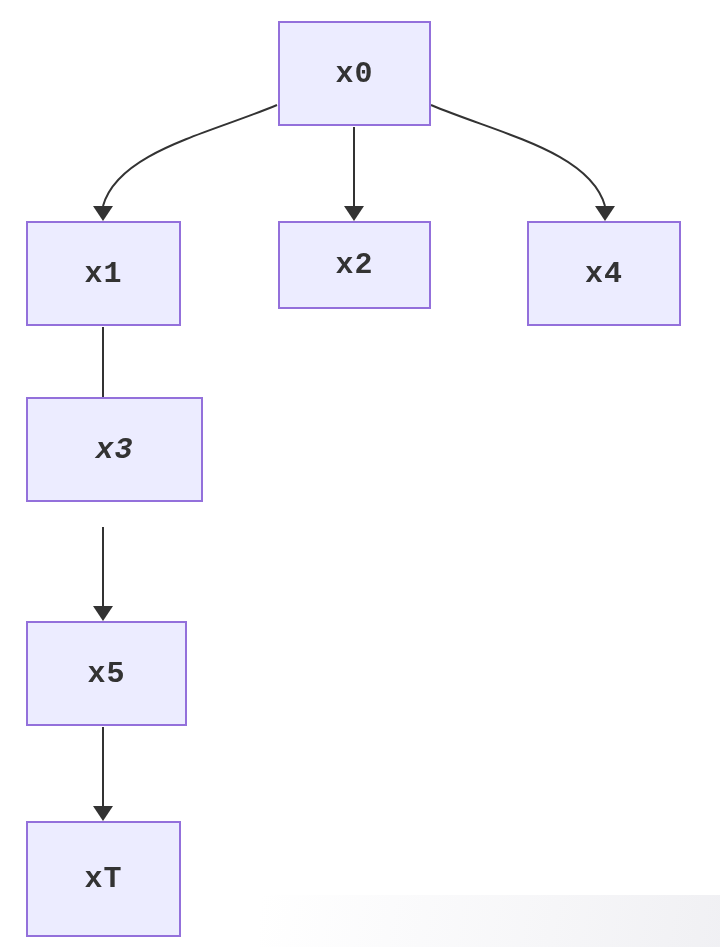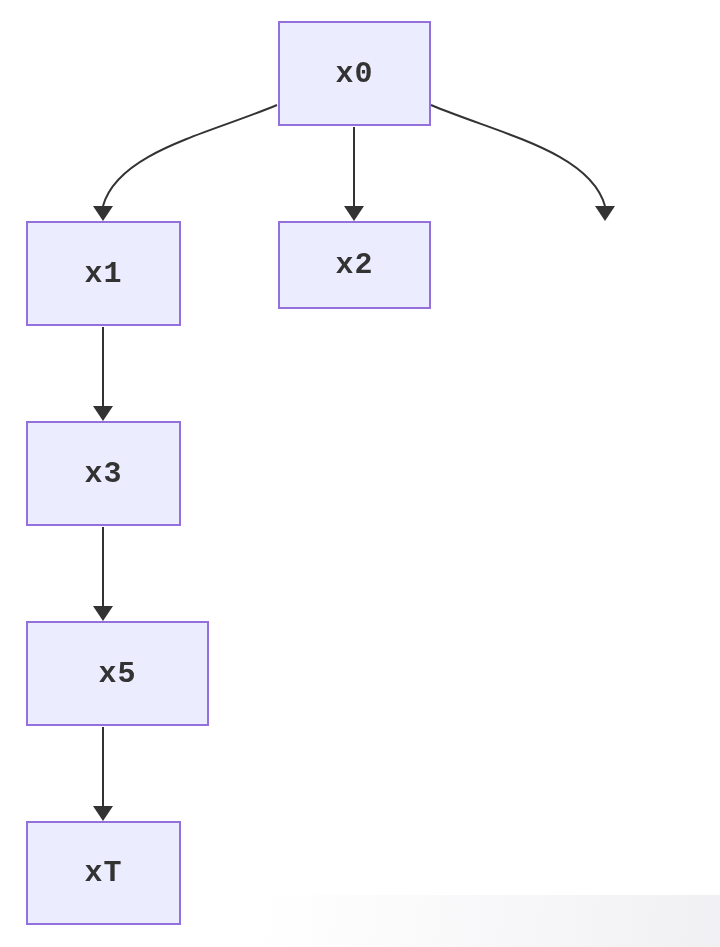--- a/index.html
+++ b/index.html
@@ -46,23 +46,23 @@
     font-weight: 700;
     font-size: 30px;
     color: #333333;
     letter-spacing: 1px;
     user-select: none;
   }
   .n-x0 { left: 278px; top: 21px;  width: 153px; height: 105px; }
   .n-x1 { left: 26px;  top: 221px; width: 155px; height: 105px; justify-content: center; }
   .n-x2 { left: 278px; top: 221px; width: 153px; height: 88px; }
   .n-x4 { left: 527px; top: 221px; width: 154px; height: 105px; }
-  .n-x3 { left: 26px;  top: 421px; width: 155px; height: 105px; }
-  .n-x5 { left: 26px;  top: 621px; width: 183px; height: 105px; align-items: center; }
-  .n-xT { left: 26px;  top: 821px; width: 155px; height: 104px; }
+  .n-x3 { left: 26px;  top: 397px; width: 177px; height: 105px; font-style: italic; }
+  .n-x5 { left: 26px;  top: 621px; width: 161px; height: 105px; align-items: center; }
+  .n-xT { left: 26px;  top: 821px; width: 155px; height: 116px; }
   .page-shade {
     position: absolute;
     right: 0;
     bottom: 0;
     width: 460px;
     height: 52px;
     background: linear-gradient(100deg, rgba(240,240,243,0) 0%, rgba(233,233,238,0.35) 55%, rgba(228,228,234,0.55) 100%);
     pointer-events: none;
   }
 </style>
@@ -97,20 +97,23 @@
   </div>
 
   <div class="node n-x1">
     <span class="node-label">x1</span>
   </div>
 
   <div class="node n-x2">
     <span class="node-label">x2</span>
   </div>
 
+  <div class="node n-x4">
+    <span class="node-label">x4</span>
+  </div>
 
   <div class="node n-x3">
     <span class="node-label">x3</span>
   </div>
 
   <div class="node n-x5">
     <span class="node-label">x5</span>
   </div>
 
   <div class="node n-xT">

